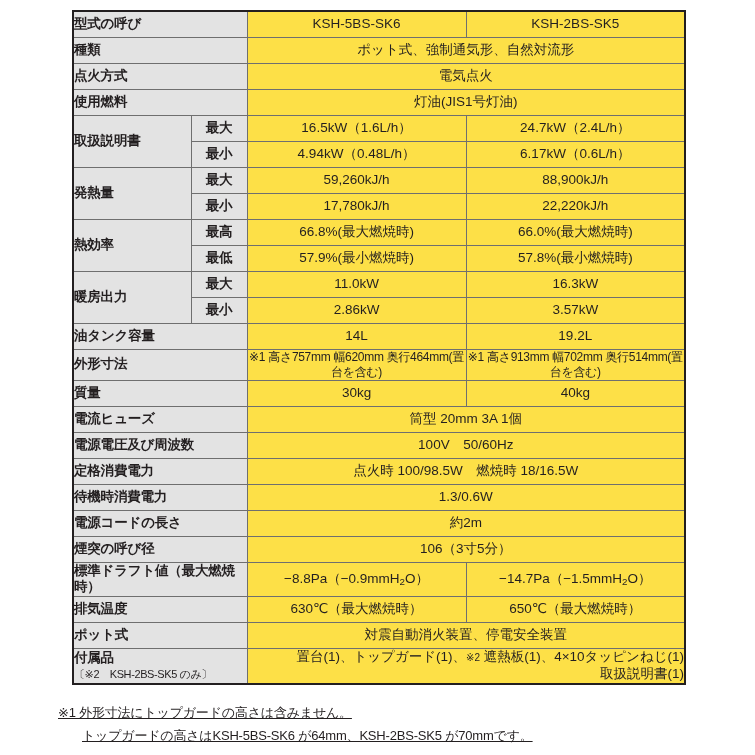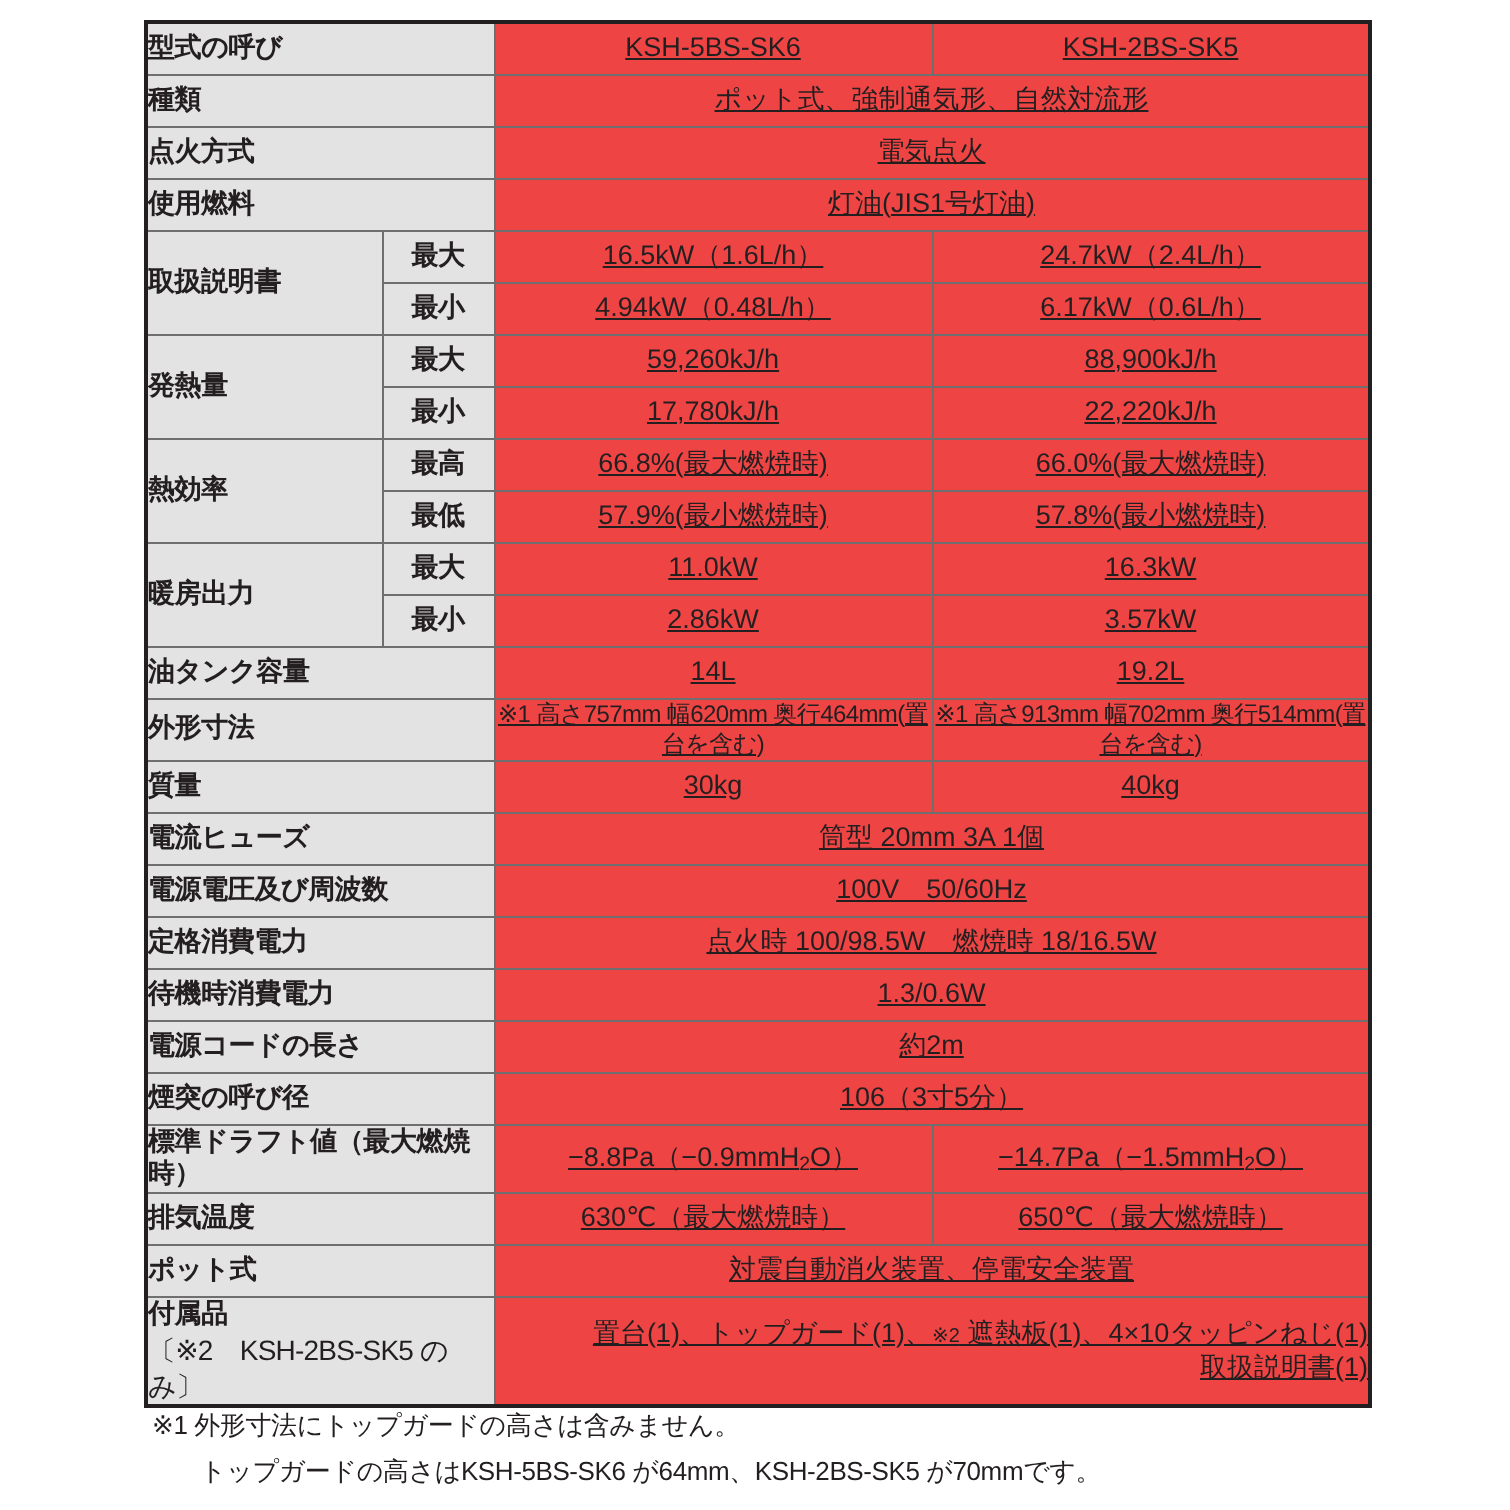--- a/index.html
+++ b/index.html
@@ -70,61 +70,61 @@
     letter-spacing: -0.2px;
   }
   td.sub {
     background: #e3e3e3;
     text-align: center;
     font-weight: bold;
     letter-spacing: -0.2px;
     margin-left: 36px;
   }
   td.val {
-    background: #ef4444;
+    background: #fde047;
     text-align: center;
     letter-spacing: 0px;
-    text-decoration: underline;
   }
   td.val.tiny {
     font-size: 12px;
     letter-spacing: -0.3px;
   }
   td.val.left {
     text-align: right;
     padding-left: 26px;
   }
 
   .label-main { display: block; }
   .label-note {
     display: block;
-    font-size: 14px;
+    font-size: 11px;
     font-weight: normal;
     letter-spacing: -0.4px;
     margin-top: 1px;
   }
 
   .acc-line { display: block; }
 
   sub {
     font-size: 0.72em;
     vertical-align: baseline;
     position: relative;
     bottom: -0.18em;
   }
 
   
   .footnotes {
     position: absolute;
-    left: 76px;
+    left: 58px;
     top: 702px;
     width: 640px;
     font-size: 13px;
     line-height: 1.75;
     letter-spacing: -0.2px;
+    text-decoration: underline;
   }
   .footnotes .fn-1 { display: block; }
   .footnotes .fn-2 { display: block; padding-left: 24px; }
 </style>
 </head>
 <body>
 
 <div id="page">
 
   <div class="spec-table-wrap">

